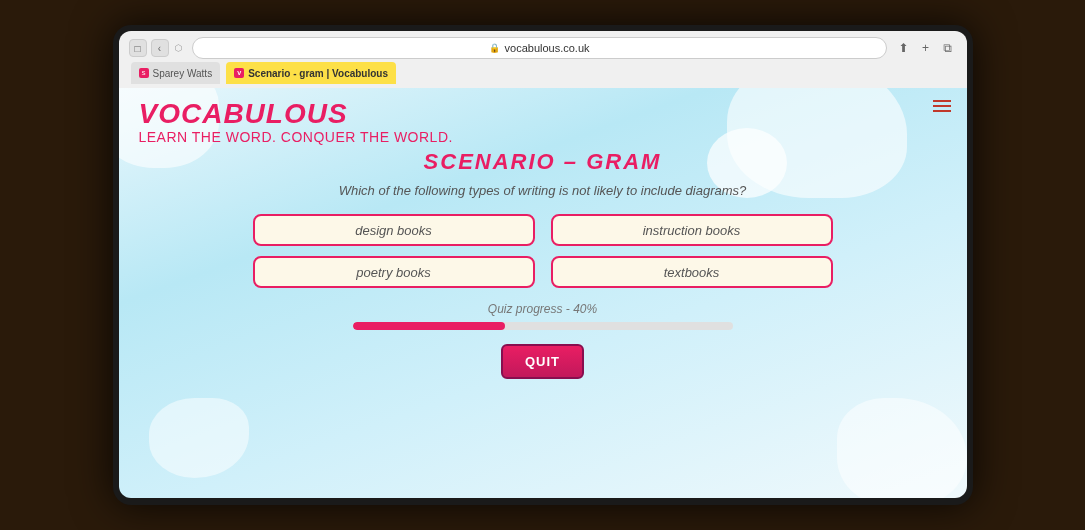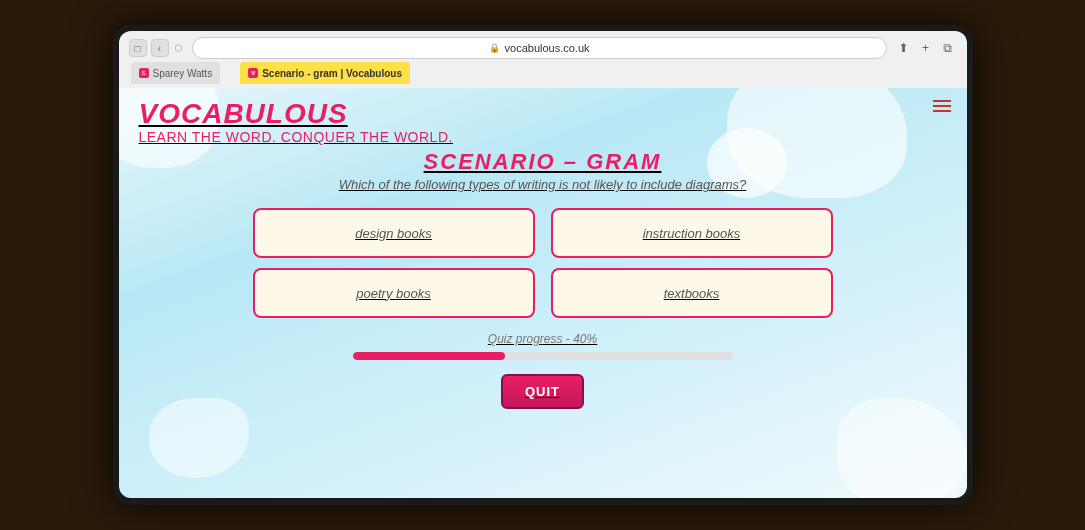--- a/index.html
+++ b/index.html
@@ -92,21 +92,21 @@
       align-items: center;
       justify-content: center;
       font-size: 12px;
       color: #666;
       cursor: pointer;
     }
 
     .browser-tabs-row {
       display: flex;
       align-items: center;
-      gap: 20px;
+      gap: 6px;
       padding: 0 2px;
     }
 
     .tab {
       height: 22px;
       padding: 0 8px;
       background: #e0e0e0;
       border-radius: 4px 4px 0 0;
       display: flex;
       align-items: center;
@@ -133,21 +133,20 @@
       color: white;
     }
 
     .webpage {
       background: linear-gradient(160deg, #e8f7fc 0%, #b8e8f5 30%, #d0f0fa 60%, #f0f9fc 100%);
       border-radius: 0 0 12px 12px;
       height: calc(100% - 58px);
       position: relative;
       overflow: hidden;
       padding: 12px 20px;
-      text-decoration: underline;
     }
 
     
     .blob {
       position: absolute;
       border-radius: 50%;
       background: rgba(255,255,255,0.6);
     }
     .blob-1 { width: 120px; height: 100px; top: -20px; left: -20px; border-radius: 60% 40% 50% 50%; }
     .blob-2 { width: 180px; height: 140px; top: -30px; right: 60px; border-radius: 50% 60% 40% 50%; }
@@ -203,42 +202,42 @@
       flex-direction: column;
       align-items: center;
     }
 
     .scenario-title {
       font-size: 22px;
       font-weight: 900;
       color: #e91e63;
       text-transform: uppercase;
       letter-spacing: 2px;
-      margin-bottom: 2px;
+      margin-bottom: 8px;
       font-style: italic;
     }
 
     .question-text {
       font-size: 13px;
       color: #555;
       text-align: right;
       margin-bottom: 16px;
       font-style: italic;
     }
 
     .answers-grid {
       display: grid;
       grid-template-columns: 1fr 1fr;
       gap: 10px 16px;
       width: 580px;
       margin-bottom: 14px;
     }
 
     .answer-btn {
-      height: 50px;
+      height: 32px;
       background: #fdf8e8;
       border: 2px solid #e91e63;
       border-radius: 8px;
       display: flex;
       align-items: center;
       justify-content: center;
       font-size: 13px;
       color: #555;
       cursor: pointer;
       font-style: italic;

